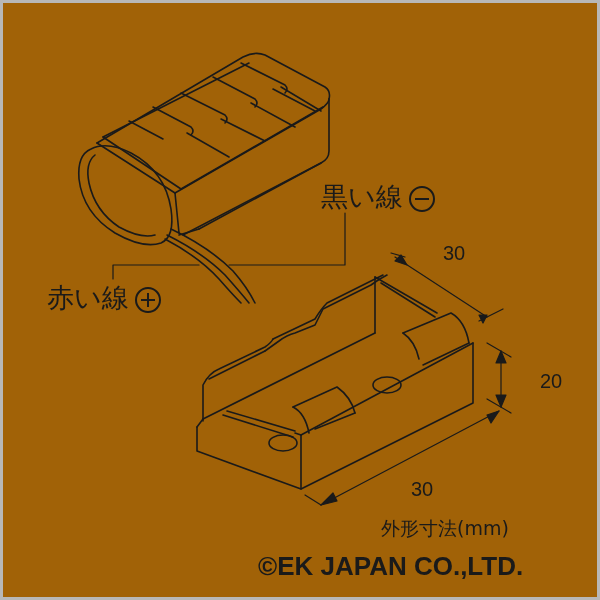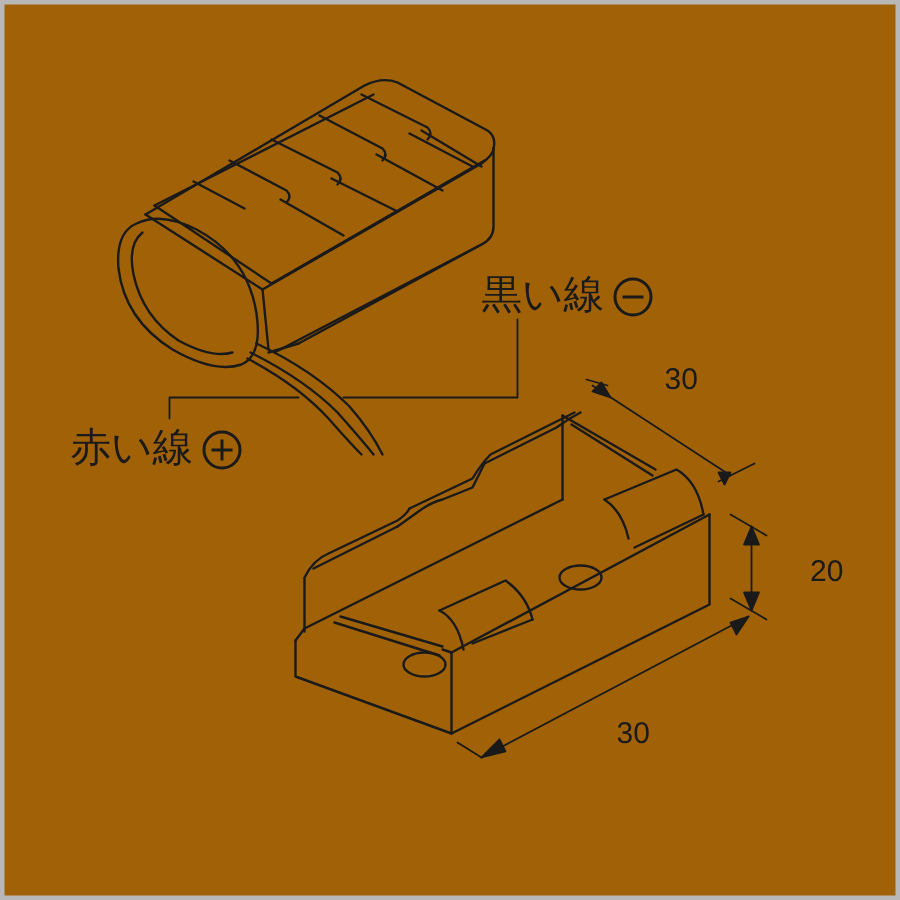--- a/index.html
+++ b/index.html
@@ -139,14 +139,16 @@
   </div>
 
   <div class="lbl wire-label" style="left:44px; top:284px;font-family:Liberation Mono, monospace;">
     <span>赤い線</span><span class="pol plus"></span>
   </div>
 
   <div class="lbl dim" style="left:440px; top:240px;">30</div>
   <div class="lbl dim" style="left:509px; top:368px;margin-left:28px;">20</div>
   <div class="lbl dim" style="left:408px; top:476px;">30</div>
 
+  <div class="lbl unit" style="left:378px; top:516px;">外形寸法(mm)</div>
 
+  <div class="lbl copy" style="left:255px; top:550px;">©EK JAPAN CO.,LTD.</div>
 </div>
 
 </body></html>

